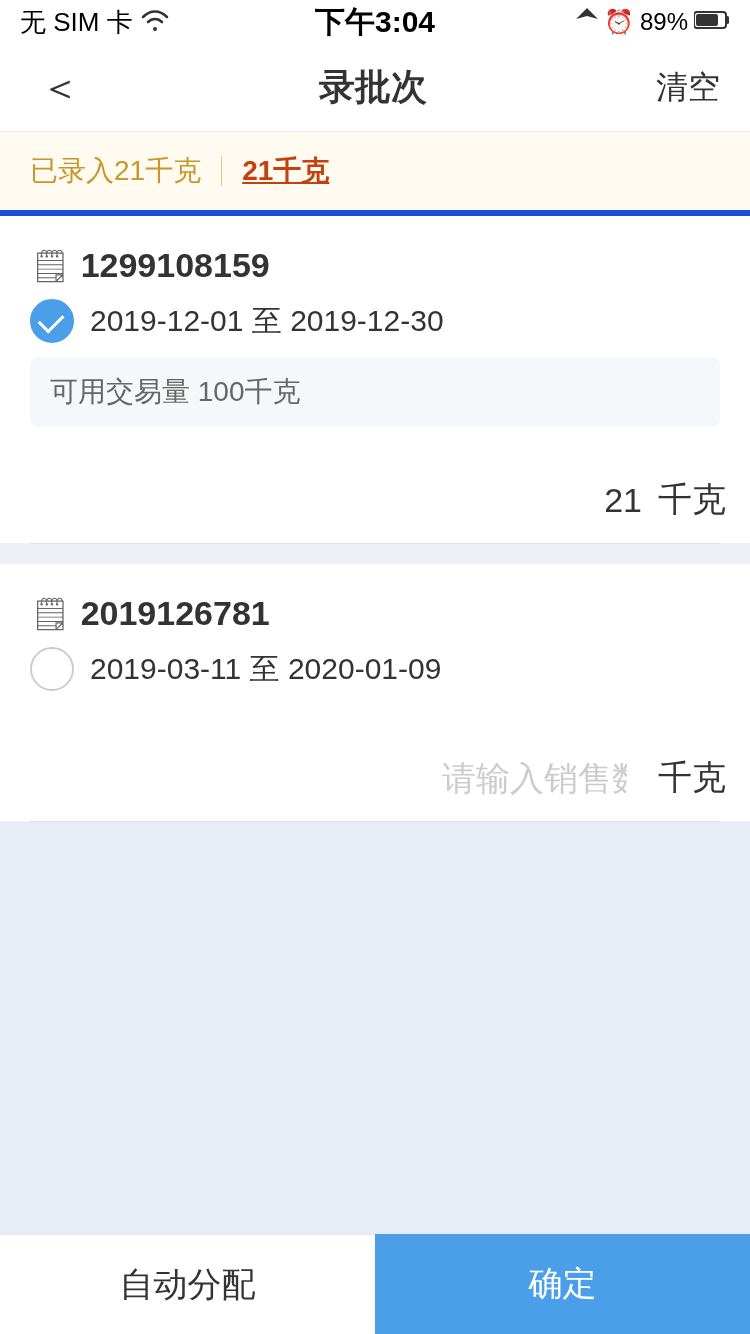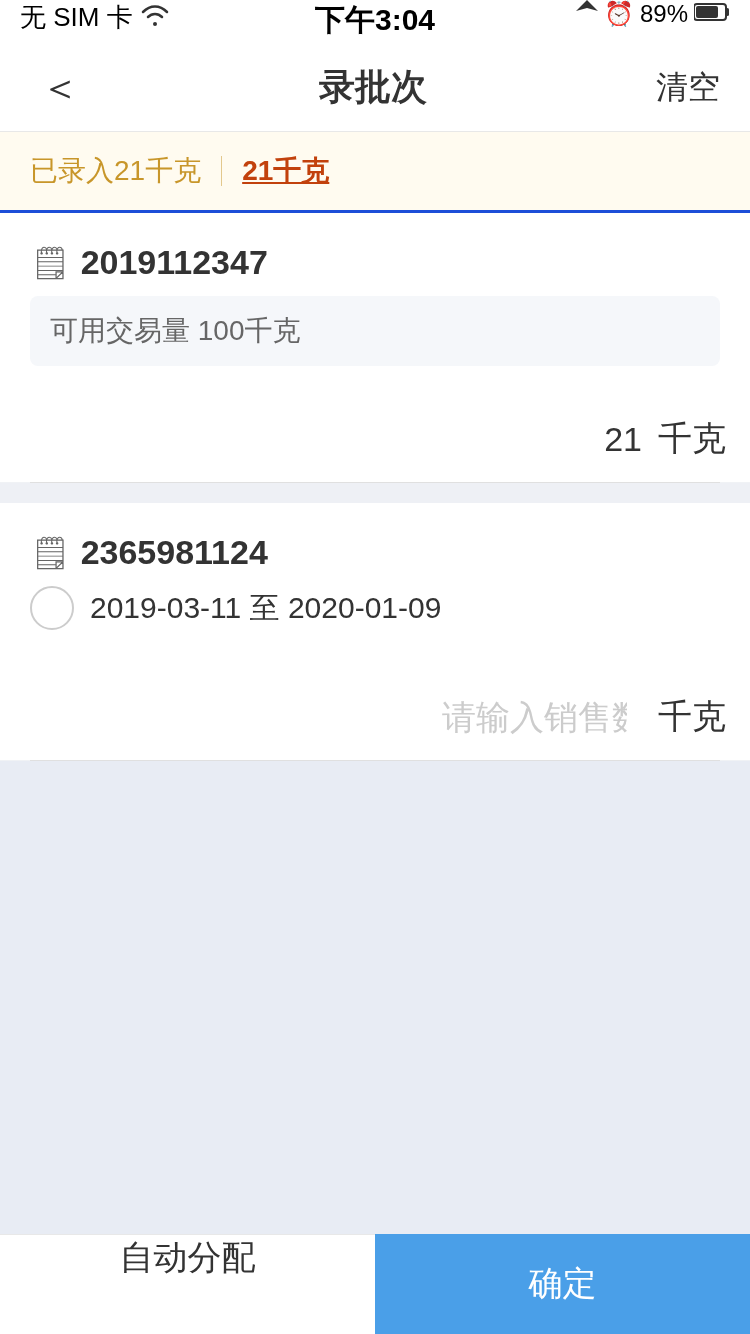--- a/index.html
+++ b/index.html
@@ -11,23 +11,23 @@
       background: #f0f2f5;
       overflow-x: hidden;
     }
 
     
     .status-bar {
       width: 750px;
       height: 44px;
       background: #fff;
       display: flex;
-      align-items: flex-start;
+      align-items: center;
       justify-content: space-between;
-      padding: 0 20px;
+      padding: 8px 20px;
       font-size: 28px;
     }
     .status-left {
       display: flex;
       align-items: center;
       gap: 8px;
       font-size: 26px;
       font-weight: 500;
     }
     .status-center {
@@ -73,21 +73,21 @@
     }
 
     
     .summary-bar {
       width: 750px;
       background: #fffbf0;
       padding: 20px 30px;
       display: flex;
       align-items: center;
       gap: 20px;
-      border-bottom: 3px solid #1d4ed8;
+      border-bottom: 6px solid #1d4ed8;
     }
     .summary-label {
       font-size: 28px;
       color: #c8962a;
     }
     .summary-divider {
       width: 1px;
       height: 30px;
       background: #c8962a;
       opacity: 0.5;
@@ -232,20 +232,21 @@
       display: flex;
     }
     .btn-auto {
       flex: 1;
       background: #fff;
       border: none;
       font-size: 34px;
       color: #333;
       cursor: pointer;
       display: flex;
+      align-items: center;
       justify-content: center;
       border-top: 1px solid #e8e8e8;
     }
     .btn-confirm {
       flex: 1;
       background: #4a9fe8;
       border: none;
       font-size: 34px;
       color: #fff;
       cursor: pointer;
@@ -303,39 +304,43 @@
 
   <div class="summary-bar">
     <span class="summary-label">已录入21千克</span>
     <div class="summary-divider"></div>
     <span class="summary-value">21千克</span>
   </div>
 
   <div class="item-card">
     <div class="item-header">
       <span class="item-id-icon">🗒</span>
-      <span class="item-id">2019112347</span>
+      <span class="item-id">1299108159</span>
+    </div>
+    <div class="item-date-row">
+      <div class="radio-btn checked"></div>
+      <span class="item-date">2019-12-01 至 2019-12-30</span>
     </div>
     <div class="item-qty-box">
       <span class="item-qty-text">可用交易量 100千克</span>
     </div>
   </div>
 
   <div class="input-row">
     <span class="qty-value">21</span>
     <span class="qty-unit">千克</span>
   </div>
   <div class="input-underline"></div>
 
   <div class="card-divider"></div>
 
   <div class="item-card">
     <div class="item-header">
       <span class="item-id-icon">🗒</span>
-      <span class="item-id">2365981124</span>
+      <span class="item-id">2019126781</span>
     </div>
     <div class="item-date-row">
       <div class="radio-btn"></div>
       <span class="item-date">2019-03-11 至 2020-01-09</span>
     </div>
   </div>
 
   <div class="input-row">
     <input class="qty-input" type="number" value="" placeholder="请输入销售数量" style="">
     <span class="qty-unit">千克</span>

